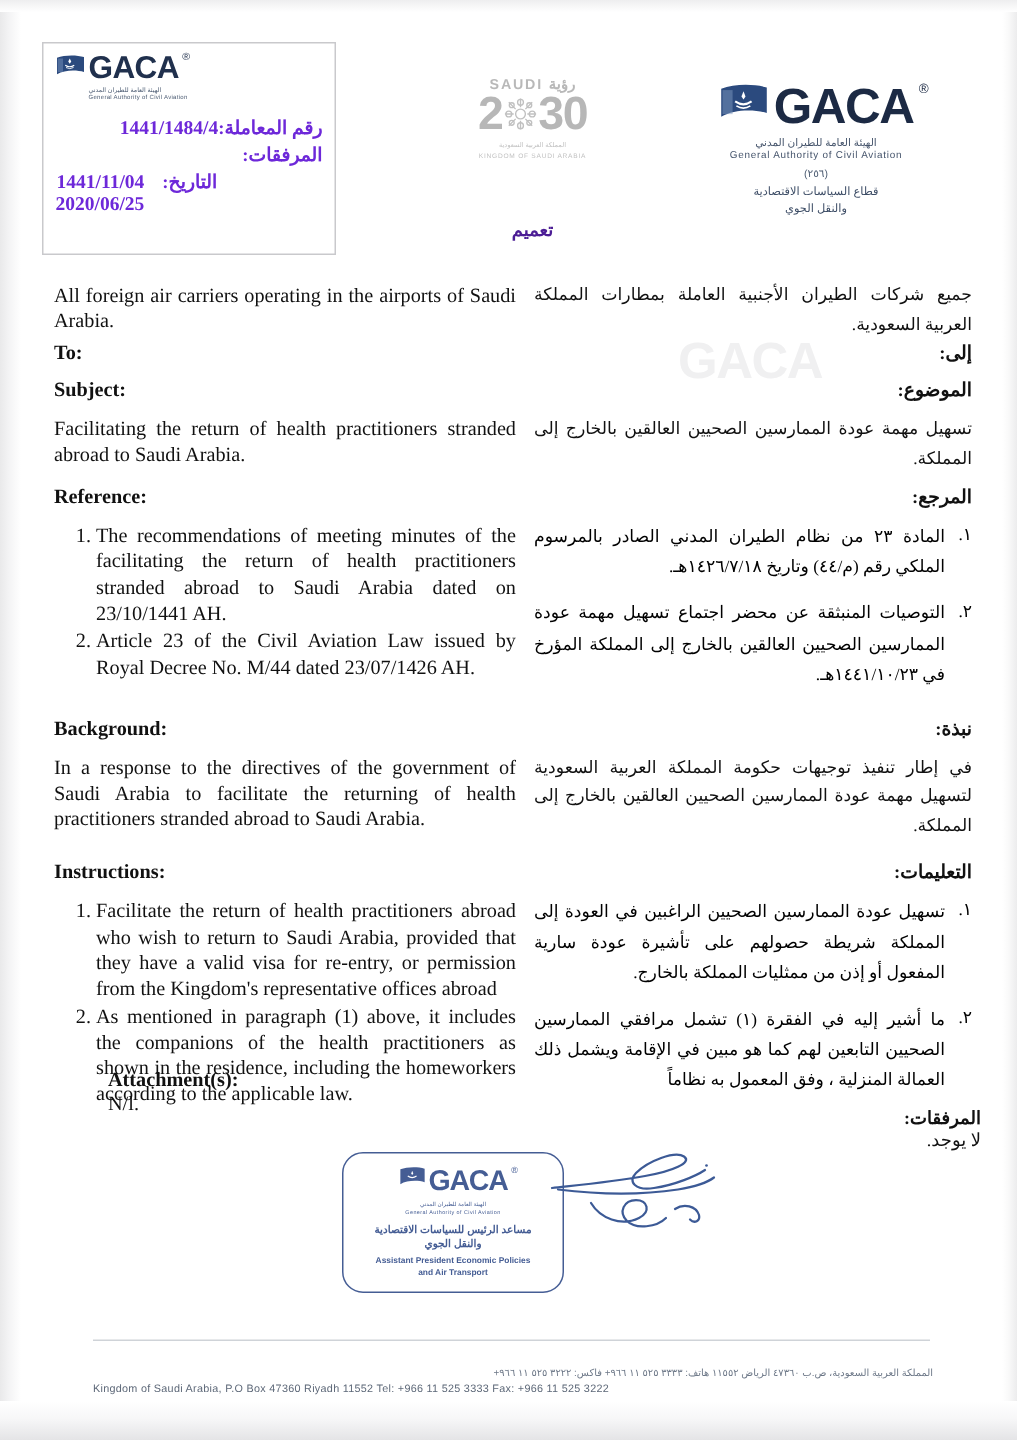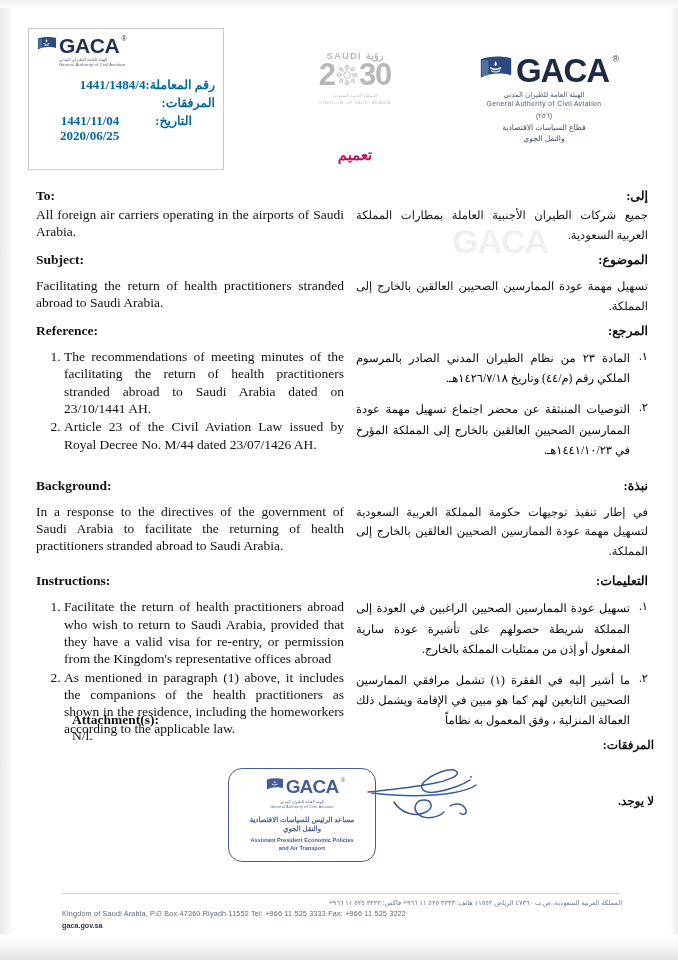--- a/index.html
+++ b/index.html
@@ -72,38 +72,38 @@
     font-size: 7px; position: absolute; top: 0px; right: -7px; font-weight: normal;
   }
   .meta-sub-ar, .meta-sub-en {
     font-family: "Liberation Sans", sans-serif;
     color: #4b5b72;
     white-space: nowrap;
   }
   .meta-sub-ar { font-size: 4.2px; letter-spacing: .3px; margin-top: 2px; }
   .meta-sub-en { font-size: 4px; letter-spacing: .2px; margin-top: 1px; }
 
-  .meta-rows { margin-top: 10px; font-size: 12px; color: #0369a1; }
+  .meta-rows { margin-top: 10px; font-size: 12px; color: #6d28d9; }
   .meta-row {
     display: flex; align-items: baseline; justify-content: flex-end;
     margin-bottom: 2px;
   }
   .meta-label {
     font-family: "Liberation Serif", serif;
     font-weight: bold;
     font-size: 12.5px;
     direction: rtl;
     margin-left: 8px;
   }
   .meta-val {
     font-family: "Liberation Serif", serif;
     font-weight: bold;
     font-size: 13px;
   }
-  .meta-row.two-val { justify-content: center; gap: 24px; }
+  .meta-row.two-val { justify-content: flex-start; }
   .meta-vals { text-align: right; }
   .meta-vals div { font-weight: bold; font-size: 13px; line-height: 1.15; }
 
   
   .vision {
     position: absolute;
     left: 286px; top: 36px;
     width: 110px;
     text-align: center;
     opacity: .62;
@@ -129,21 +129,21 @@
   }
 
   
   .circ-title {
     position: absolute;
     left: 246px; top: 132px;
     width: 190px; text-align: center;
   }
   .circ-ar {
     font-family: Liberation Sans, sans-serif;
-    font-size: 15px; font-weight: bold; direction: rtl; color: #be185d;
+    font-size: 12px; font-weight: bold; direction: rtl; color: #4c1d95;
   }
   .circ-en {
     font-family: "Liberation Serif", serif;
     font-size: 15px; color: #111; margin-top: 1px;
   }
 
   
   .gaca-head {
     position: absolute;
     right: 16px; top: 40px;
@@ -261,21 +261,21 @@
   .attach-lbl { font-weight: bold; font-size: 13.5px; color: #111; }
   .attach-val { font-size: 13.5px; color: #111; }
 
   .attach-ar {
     position: absolute;
     right: 24px; top: 738px;
     direction: rtl; text-align: right;
     font-family: "Liberation Serif", serif;
   }
   .attach-ar .l { font-weight: bold; font-size: 12px; color: #111; }
-  .attach-ar .v { font-weight: bold; font-size: 12px; color: #111; margin-top: 41px; }
+  .attach-ar .v { font-weight: normal; font-size: 12px; color: #111; }
 
   .stamp {
     position: absolute;
     left: 228px; top: 768px;
     width: 148px; height: 94px;
     border: 1.6px solid #36508c;
     border-radius: 14px;
     color: #36508c;
     text-align: center;
     box-sizing: border-box;
@@ -425,34 +425,34 @@
       <div class="gaca-sector1">قطاع السياسات الاقتصادية</div>
       <div class="gaca-sector2">والنقل الجوي</div>
     </div>
   </div>
 
   <div class="watermark">GACA</div>
 
   <div class="body-wrap">
 
     <div class="sec">
+      <div class="row">
+        <div class="col-en">
+            <div class="tx-en">All foreign air carriers operating in the airports of Saudi Arabia.</div>
+          </div>
+        <div class="col-ar">
+            <div class="tx-ar">جميع شركات الطيران الأجنبية العاملة بمطارات المملكة العربية السعودية.</div>
+          </div>
+      </div>
       <div class="row hd-row">
         <div class="col-en">
             <div class="hd-en">To:</div>
           </div>
         <div class="col-ar">
             <div class="hd-ar">إلى:</div>
-          </div>
-      </div>
-      <div class="row">
-        <div class="col-en">
-            <div class="tx-en">All foreign air carriers operating in the airports of Saudi Arabia.</div>
-          </div>
-        <div class="col-ar">
-            <div class="tx-ar">جميع شركات الطيران الأجنبية العاملة بمطارات المملكة العربية السعودية.</div>
           </div>
       </div>
     </div>
 
     <div class="gap-s"></div>
 
     <div class="sec">
       <div class="row hd-row">
         <div class="col-en">
             <div class="hd-en">Subject:</div>
@@ -601,16 +601,15 @@
         <path d="M84,44 C90,40 98,42 100,48 C101,52 97,54 94,51"></path>
       </g>
       <circle cx="105" cy="15" r="0.9" fill="#3c5a96"></circle>
     </svg>
   </span>
 
   <div class="footer-rule"></div>
   <div class="footer">
     <div class="f-ar">المملكة العربية السعودية، ص.ب ٤٧٣٦٠ الرياض ١١٥٥٢ هاتف: ٣٣٣٣ ٥٢٥ ١١ ٩٦٦+ فاكس: ٣٢٢٢ ٥٢٥ ١١ ٩٦٦+</div>
     <div class="f-en">Kingdom of Saudi Arabia, P.O Box 47360  Riyadh 11552  Tel: +966 11 525 3333  Fax: +966 11 525 3222</div>
-    <div class="f-web">gaca.gov.sa</div>
   </div>
 
 </div>
 
 </body></html>

